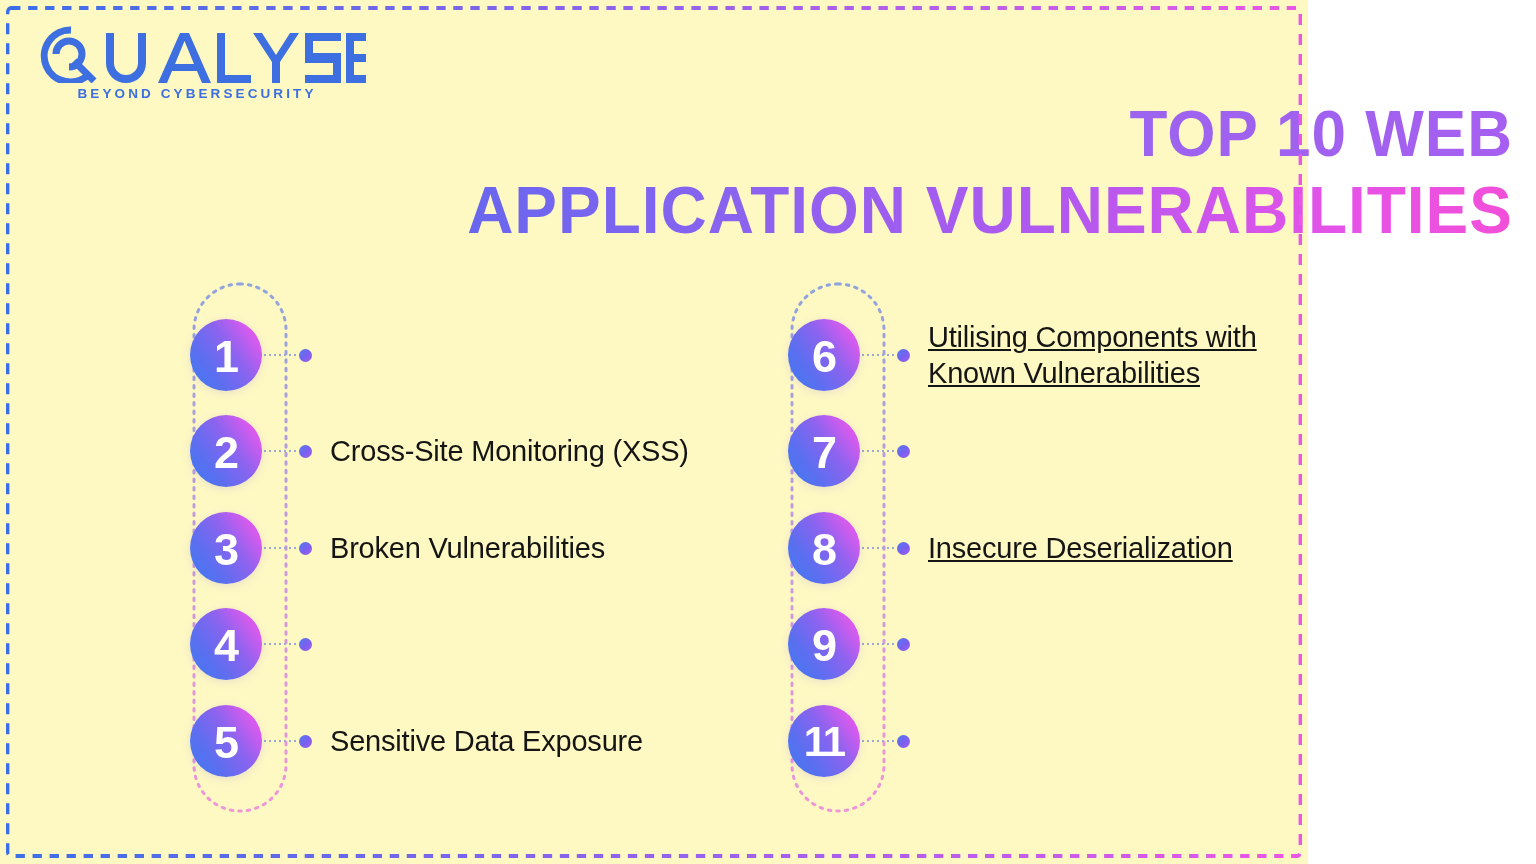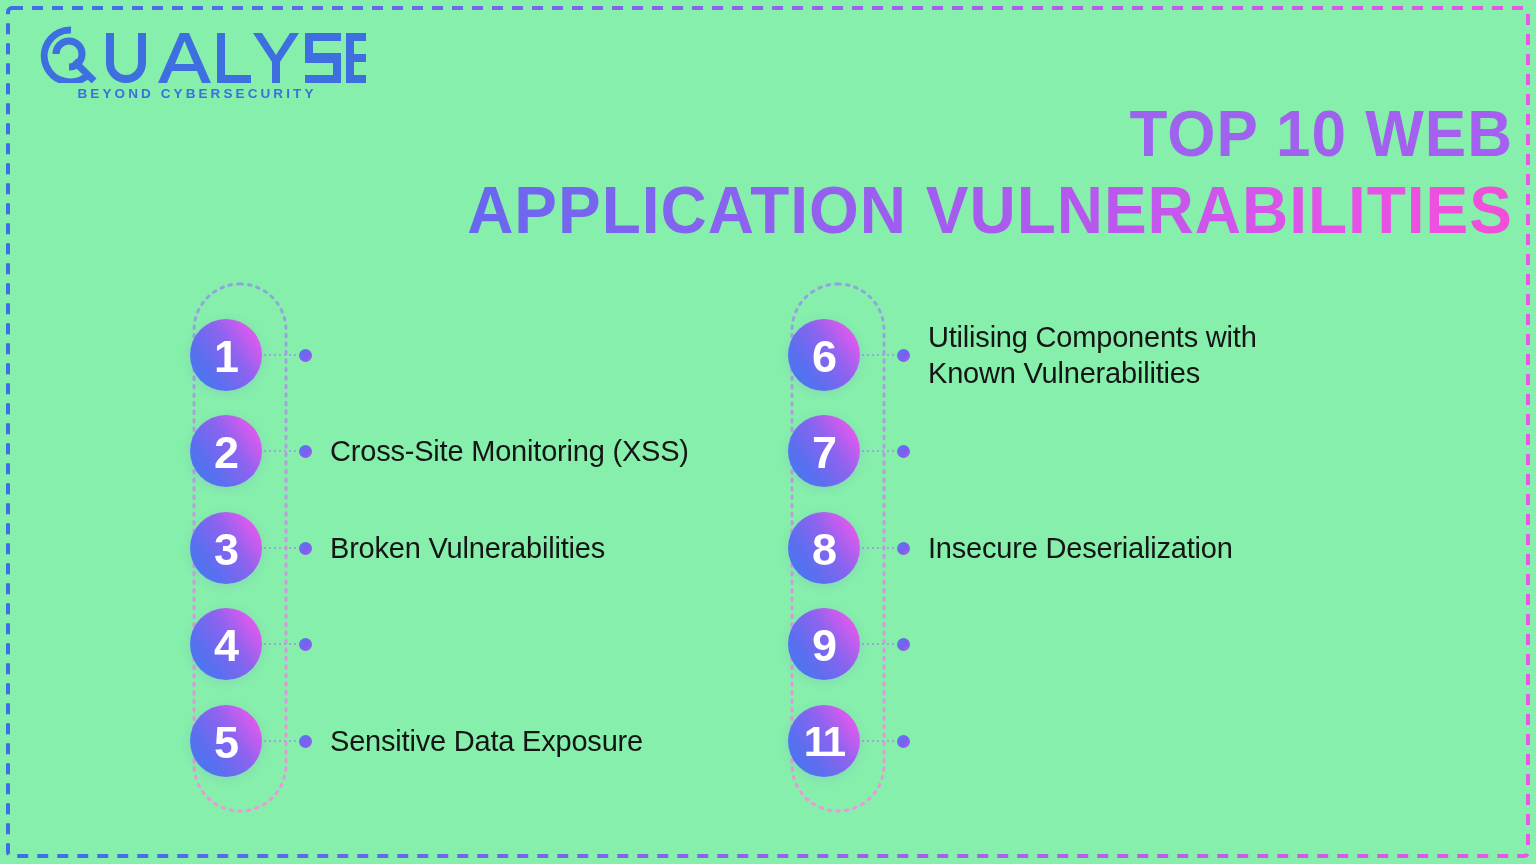--- a/index.html
+++ b/index.html
@@ -11,23 +11,23 @@
   body {
     width: 1536px;
     height: 864px;
     overflow: hidden;
     font-family: "Liberation Sans", "DejaVu Sans", sans-serif;
   }
 
   
   #poster {
     position: relative;
-    width: 1536px;
+    width: 1308px;
     height: 864px;
-    background: #86efac;
+    background: #fef9c3;
     box-sizing: border-box;
   }
   .frame-border {
     position: absolute;
     inset: 6px;
     pointer-events: none;
     z-index: 5;
   }
   .frame-border svg { display: block; width: 100%; height: 100%; }
 
@@ -177,21 +177,21 @@
   .item-label {
     font-family: "Liberation Sans", sans-serif;
     font-size: 29px;
     line-height: 36px;
     color: #151515;
     margin-left: 18px;
     max-width: 470px;
     font-weight: 400;
     letter-spacing: -0.2px;
   }
-  .column.right .item-label { max-width: 420px; }
+  .column.right .item-label { max-width: 420px; text-decoration: underline; }
 </style>
 </head>
 <body>
 
 <div id="poster">
 
   <div class="frame-border">
     <svg viewBox="0 0 1524 852" preserveAspectRatio="none" xmlns="http://www.w3.org/2000/svg">
       <defs>
         <linearGradient id="frameGrad" x1="0" y1="0" x2="1" y2="0">

